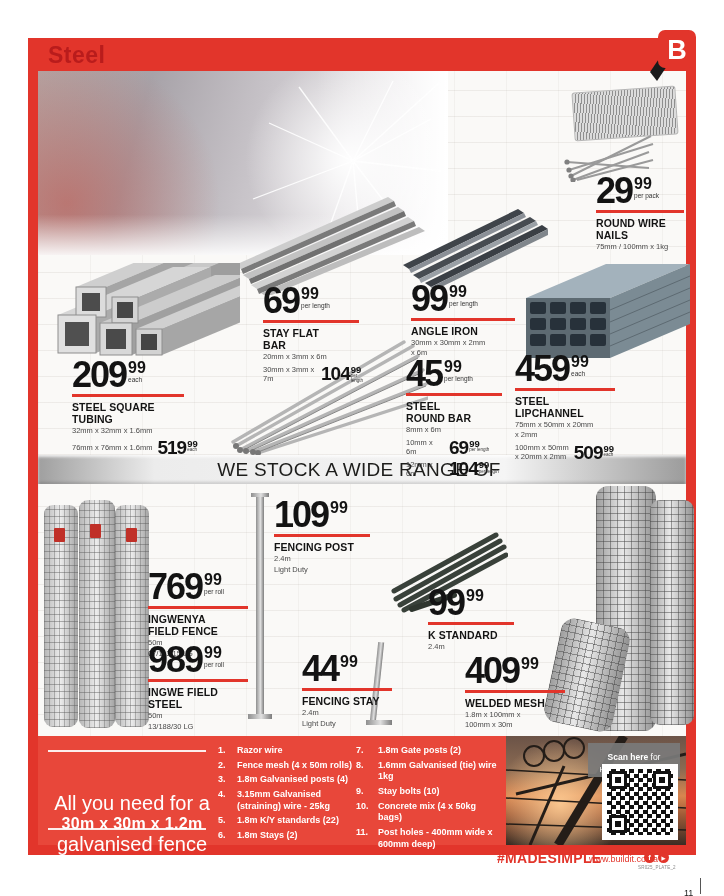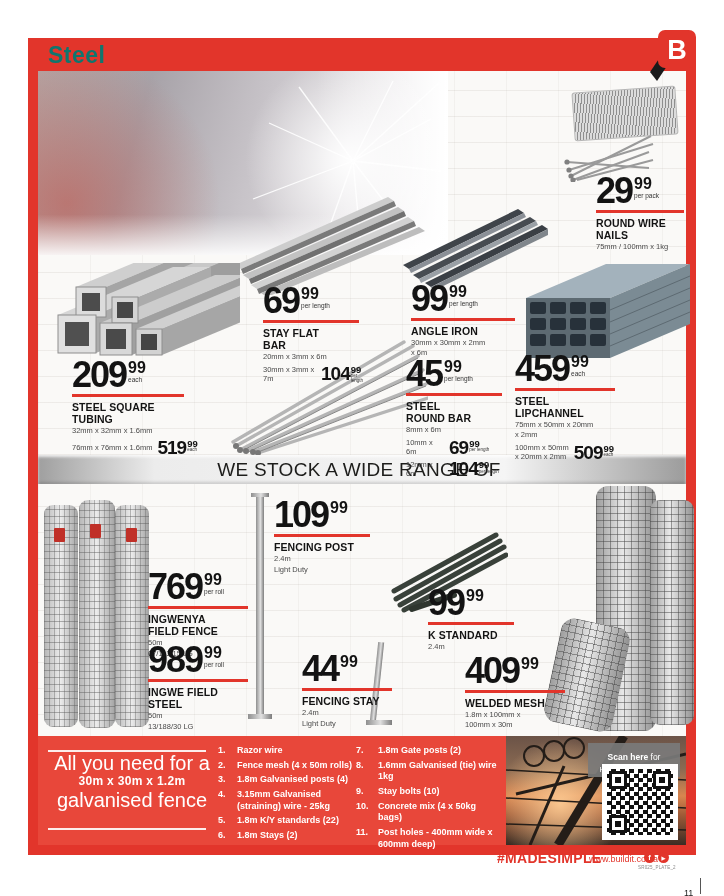--- a/index.html
+++ b/index.html
@@ -5,21 +5,21 @@
   :root{ --red:#e2352b; --ink:#131313; --grey:#4a4a4a; }
   html,body{margin:0;padding:0;}
   body{width:724px;height:896px;background:#fff;font-family:"Liberation Sans",sans-serif;position:relative;overflow:hidden;}
   .abs{position:absolute;}
   
   .frame{left:28px;top:38px;width:648px;height:797px;border:10px solid var(--red);background:#fff;}
   .wall{left:38px;top:70px;width:648px;height:775px;background-color:#faf9f7;
     background-image:repeating-linear-gradient(0deg, rgba(150,140,130,.13) 0 1px, transparent 1px 26px),
                      repeating-linear-gradient(90deg, rgba(150,140,130,.08) 0 1px, transparent 1px 52px);}
   .header-band{left:28px;top:38px;width:668px;height:33px;background:var(--red);}
-  .header-title{left:48px;top:42px;font-size:23px;font-weight:700;color:#0f766e;letter-spacing:.5px;}
+  .header-title{left:48px;top:42px;font-size:23px;font-weight:700;color:#b91c1c;letter-spacing:.5px;}
   
   .hero{left:38px;top:71px;width:410px;height:184px;
     background:
       radial-gradient(circle at 76% 48%, rgba(255,255,255,.95), rgba(255,255,255,0) 32%),
       linear-gradient(to right, rgba(255,255,255,0) 68%, #fff 100%),
       linear-gradient(to bottom, rgba(255,255,255,0) 78%, rgba(255,255,255,.9) 100%),
       radial-gradient(circle at 7% 72%, rgba(196,82,72,.55), rgba(196,82,72,0) 38%),
       linear-gradient(105deg,#b4a5a4 0%,#a7a2a8 25%,#c8c4c9 52%,#e3e0e3 78%,#f7f5f6 100%);}
   
   .pb{position:absolute;z-index:5;}
@@ -56,22 +56,22 @@
   .tag{width:11px;height:14px;background:#c03028;border-radius:1px;}
   .post-bar{background:linear-gradient(90deg,#8f8f8f,#e0e0e0 55%,#7d7d7d);}
   .mesh{background:
       repeating-linear-gradient(0deg, rgba(70,70,70,.5) 0 1px, transparent 1px 7px),
       repeating-linear-gradient(90deg, rgba(70,70,70,.5) 0 1px, transparent 1px 7px),
       linear-gradient(90deg,#9c9c9c,#e8e8e8 45%,#8f8f8f);}
   
   .kit{left:38px;top:736px;width:468px;height:109px;background:#e8473a;z-index:6;}
   .kit-line{position:absolute;height:2px;background:rgba(255,255,255,.9);}
   .kit-intro{position:absolute;left:10px;top:16px;width:168px;text-align:center;color:#fff;line-height:1.15;}
-  .kit-l1{font-size:20px;}
-  .kit-l2{font-size:12px;font-weight:800;letter-spacing:.3px;}
+  .kit-l1{font-size:20px;margin-top:40px;}
+  .kit-l2{font-size:16px;font-weight:800;letter-spacing:.3px;}
   .kit-l3{font-size:20px;}
   .kit-col{position:absolute;top:9px;color:#fff;}
   .kit-item{display:flex;gap:5px;margin-bottom:3px;font-size:9px;font-weight:700;line-height:1.3;}
   .kit-num{min-width:14px;flex:none;}
   
   .photo{left:506px;top:736px;width:180px;height:109px;overflow:hidden;z-index:6;
     background:
       radial-gradient(circle at 30% 62%, rgba(255,206,150,.9), rgba(255,206,150,0) 45%),
       linear-gradient(180deg,#6b5347 0%,#8a6a52 30%,#d8854f 55%,#a05c38 72%,#3a2c24 100%);}
   .scan-label{position:absolute;right:6px;top:7px;width:88px;background:rgba(122,122,122,.92);color:#fff;

